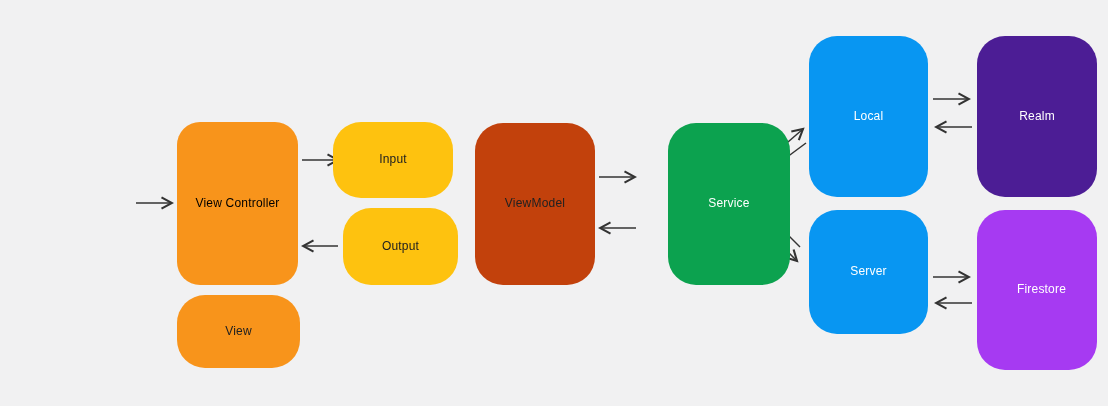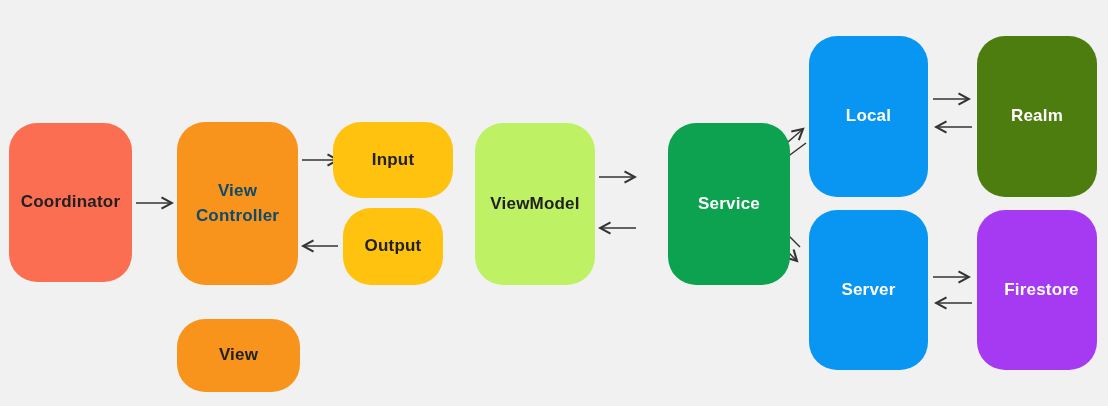--- a/index.html
+++ b/index.html
@@ -30,22 +30,22 @@
     position: absolute;
     border-radius: 28px;
     display: flex;
     align-items: center;
     justify-content: center;
     text-align: center;
     box-sizing: border-box;
     padding: 0 14px;
   }
   .node .label {
-    font-size: 17px;
-    font-weight: bold;
+    font-size: 12px;
+    font-weight: normal;
     line-height: 1.45;
     letter-spacing: 0.2px;
     text-align: center;
   }
 </style>
 </head>
 <body>
 
 <div class="canvas">
 
@@ -63,47 +63,44 @@
       <line x1="766" y1="161" x2="803" y2="129" marker-end="url(#ah)"></line>
       <line x1="806" y1="143" x2="767" y2="172" marker-end="url(#ah)"></line>
       <line x1="800" y1="247" x2="768" y2="215" marker-end="url(#ah)"></line>
       <line x1="767" y1="231" x2="797" y2="261" marker-end="url(#ah)"></line>
       <line x1="933" y1="99" x2="969" y2="99" marker-end="url(#ah)"></line>
       <line x1="972" y1="127" x2="936" y2="127" marker-end="url(#ah)"></line>
       <line x1="933" y1="277" x2="969" y2="277" marker-end="url(#ah)"></line>
       <line x1="972" y1="303" x2="936" y2="303" marker-end="url(#ah)"></line>
     </svg>
 
-  <div class="node" style="left: 9px; top: 123px; width: 123px; height: 159px; background: rgb(251, 110, 82); color: rgb(33, 33, 33);">
-      <span class="label">Coordinator</span>
-    </div>
-  <div class="node" style="left: 177px; top: 122px; width: 121px; height: 163px; background: rgb(248, 148, 27); color: #0c4a6e;">
+  <div class="node" style="left: 177px; top: 122px; width: 121px; height: 163px; background: rgb(248, 148, 27); color: #000000; border-radius: 23px;">
       <span class="label">View Controller</span>
     </div>
-  <div class="node" style="left: 177px; top: 295px; width: 123px; height: 73px; background: rgb(248, 148, 27); color: rgb(33, 33, 33); margin-top: 24px;">
+  <div class="node" style="left: 177px; top: 295px; width: 123px; height: 73px; background: rgb(248, 148, 27); color: rgb(33, 33, 33);">
       <span class="label">View</span>
     </div>
   <div class="node" style="left: 333px; top: 122px; width: 120px; height: 76px; background: rgb(254, 194, 15); color: rgb(33, 33, 33);">
       <span class="label">Input</span>
     </div>
-  <div class="node" style="left: 343px; top: 208px; width: 100px; height: 77px; background: rgb(254, 194, 15); color: rgb(33, 33, 33);">
+  <div class="node" style="left: 343px; top: 208px; width: 115px; height: 77px; background: rgb(254, 194, 15); color: rgb(33, 33, 33);">
       <span class="label">Output</span>
     </div>
-  <div class="node" style="left: 475px; top: 123px; width: 120px; height: 162px; background: #bef264; color: rgb(33, 33, 33);">
+  <div class="node" style="left: 475px; top: 123px; width: 120px; height: 162px; background: #c2410c; color: rgb(33, 33, 33);">
       <span class="label">ViewModel</span>
     </div>
   <div class="node" style="left: 668px; top: 123px; width: 122px; height: 162px; background: rgb(12, 162, 79); color: rgb(255, 255, 255);">
       <span class="label">Service</span>
     </div>
   <div class="node" style="left: 809px; top: 36px; width: 119px; height: 161px; background: rgb(8, 150, 242); color: rgb(255, 255, 255);">
       <span class="label">Local</span>
     </div>
-  <div class="node" style="left: 809px; top: 210px; width: 119px; height: 160px; background: rgb(8, 150, 242); color: rgb(255, 255, 255);">
+  <div class="node" style="left: 809px; top: 210px; width: 119px; height: 124px; background: rgb(8, 150, 242); color: rgb(255, 255, 255);">
       <span class="label">Server</span>
     </div>
-  <div class="node" style="left: 977px; top: 36px; width: 120px; height: 161px; background: #4d7c0f; color: rgb(255, 255, 255);">
+  <div class="node" style="left: 977px; top: 36px; width: 120px; height: 161px; background: #4c1d95; color: rgb(255, 255, 255);">
       <span class="label">Realm</span>
     </div>
   <div class="node" style="left: 977px; top: 210px; width: 120px; height: 160px; background: rgb(166, 58, 242); color: rgb(255, 255, 255); padding-left: 23px;">
       <span class="label">Firestore</span>
     </div>
 
 </div>
 
 </body></html>

